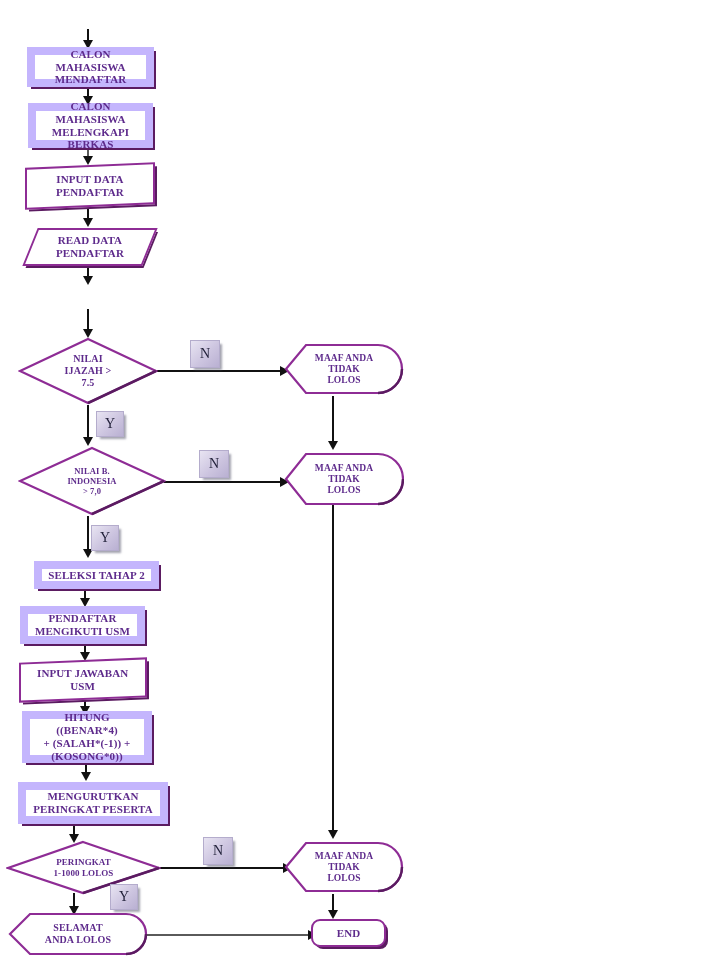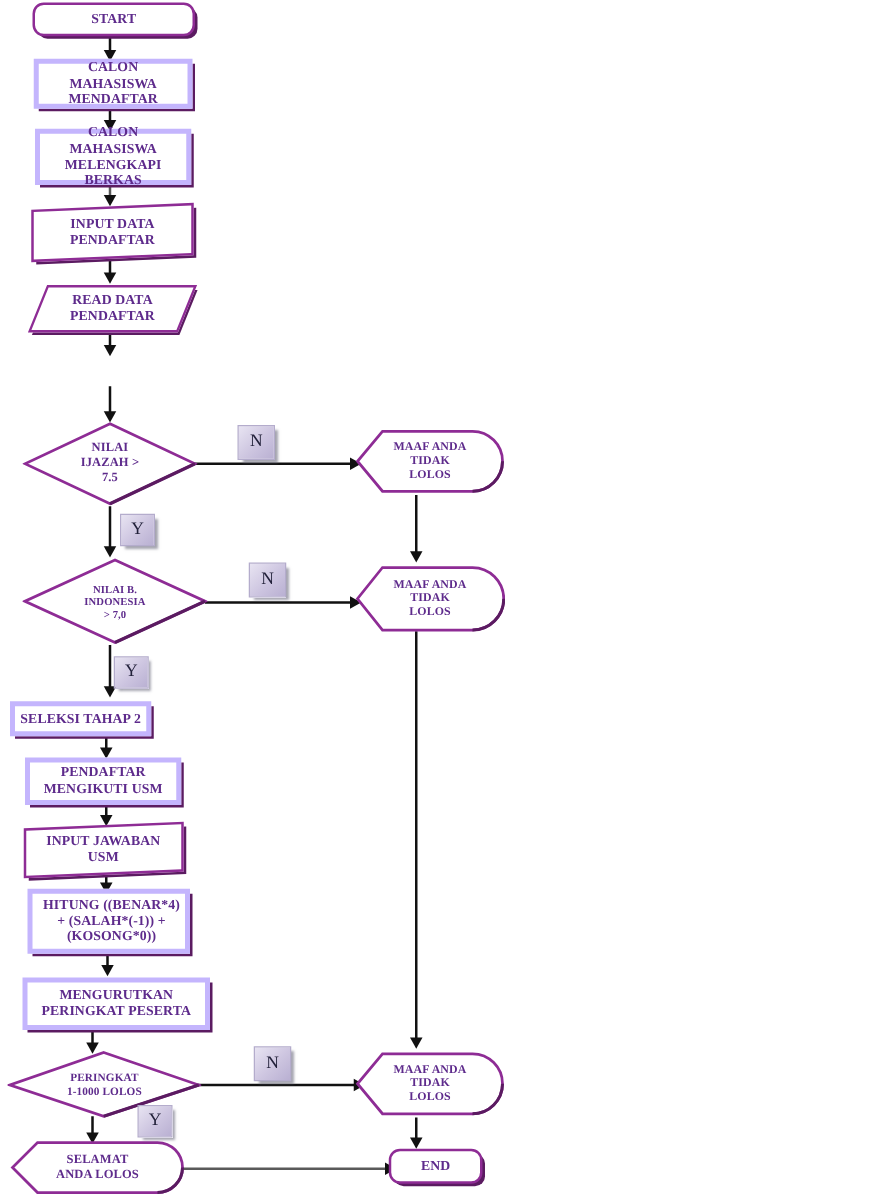--- a/index.html
+++ b/index.html
@@ -39,21 +39,21 @@
   
   .term{
     border:2px solid #8E2C95;
     border-radius:9px;
     background:#ffffff;
     box-shadow:3px 3px 0 -1px #5B1B61;
   }
 
   
   .proc{
-    border:4px solid #c4b5fd;
+    border:8px solid #c4b5fd;
     background:#ffffff;
     box-shadow:3px 3px 0 -1px #5B1B61;
   }
 
   
   .skew{
     border:2px solid #8E2C95;
     background:#ffffff;
     transform:skewY(-2.4deg);
     box-shadow:3px 3px 0 -1px #5B1B61;
@@ -109,23 +109,20 @@
     border-top:5px solid transparent;
     border-bottom:5px solid transparent;
     border-left:9px solid #111111;
   }
 </style>
 </head>
 <body>
 
 <div id="chart">
 
-  <div class="node term" style="left:26px;top:2px;width:130px;height:27px;">
-    <span class="lbl">START</span>
-  </div>
   <div class="conn v" style="left:87px;top:29px;height:14px;"></div>
   <div class="arrow down" style="left:83px;top:40px;"></div>
 
   <div class="node proc" style="left:27px;top:47px;width:127px;height:40px;">
     <span class="lbl">CALON MAHASISWA
 MENDAFTAR</span>
   </div>
   <div class="conn v" style="left:87px;top:87px;height:12px;"></div>
   <div class="arrow down" style="left:83px;top:96px;"></div>
 
@@ -191,21 +188,21 @@
   <div class="tag" style="left:199px;top:450px;width:30px;height:28px;">
     <span>N</span>
   </div>
 
   <div class="conn v" style="left:87px;top:516px;height:38px;"></div>
   <div class="arrow down" style="left:83px;top:549px;"></div>
   <div class="tag" style="left:91px;top:525px;width:28px;height:26px;">
     <span>Y</span>
   </div>
 
-  <div class="node proc" style="left:8px;top:561px;width:113px;height:28px;">
+  <div class="node proc" style="left:34px;top:561px;width:125px;height:28px;">
     <span class="lbl">SELEKSI TAHAP 2</span>
   </div>
   <div class="conn v" style="left:84px;top:589px;height:13px;"></div>
   <div class="arrow down" style="left:80px;top:598px;"></div>
 
   <div class="node proc" style="left:20px;top:606px;width:125px;height:38px;">
     <span class="lbl">PENDAFTAR
 MENGIKUTI USM</span>
   </div>
   <div class="conn v" style="left:84px;top:644px;height:12px;"></div>

